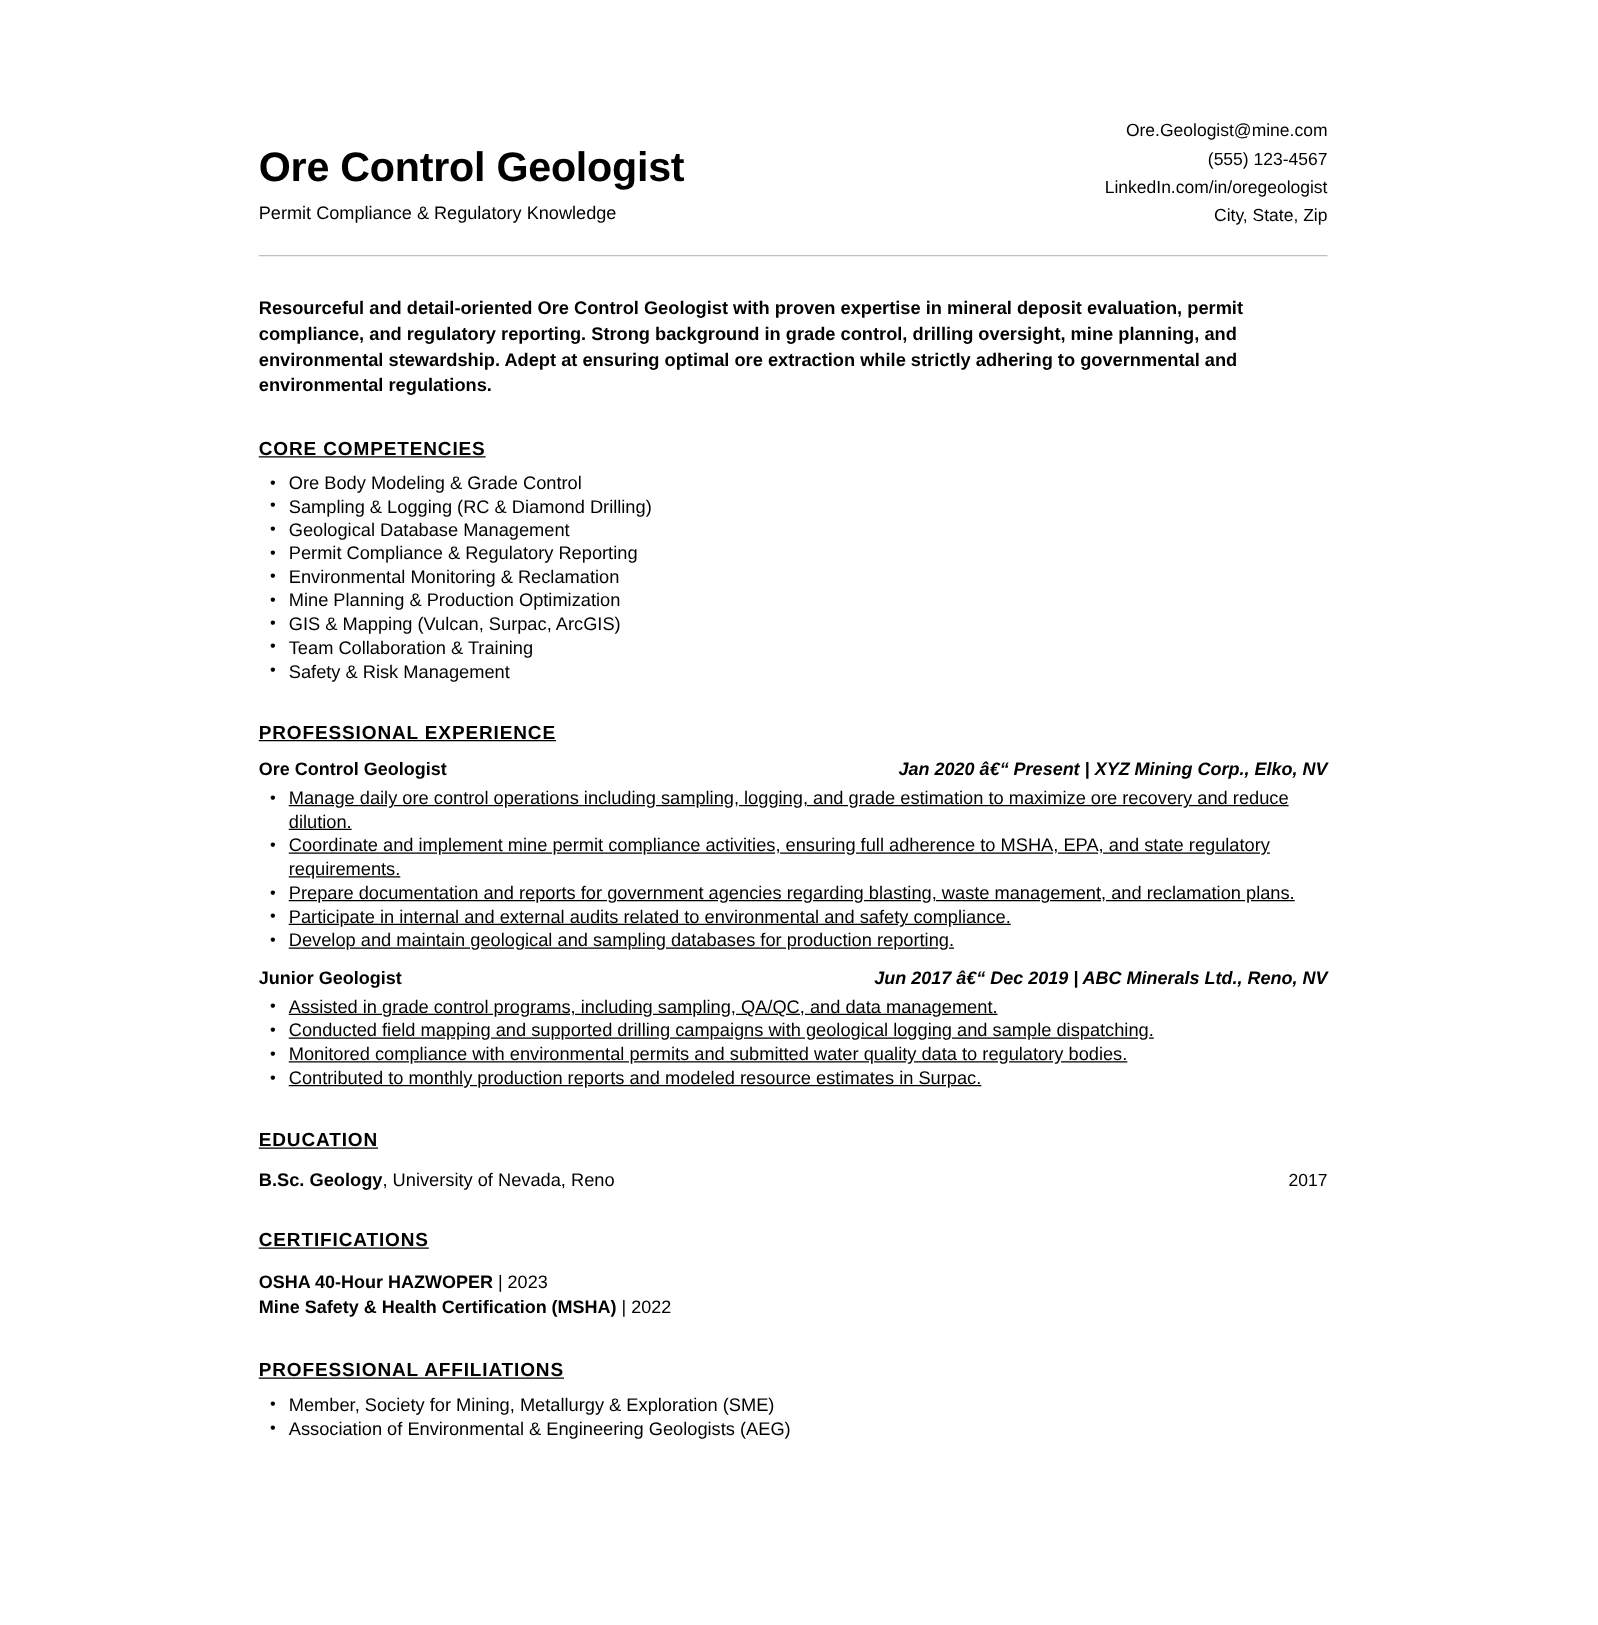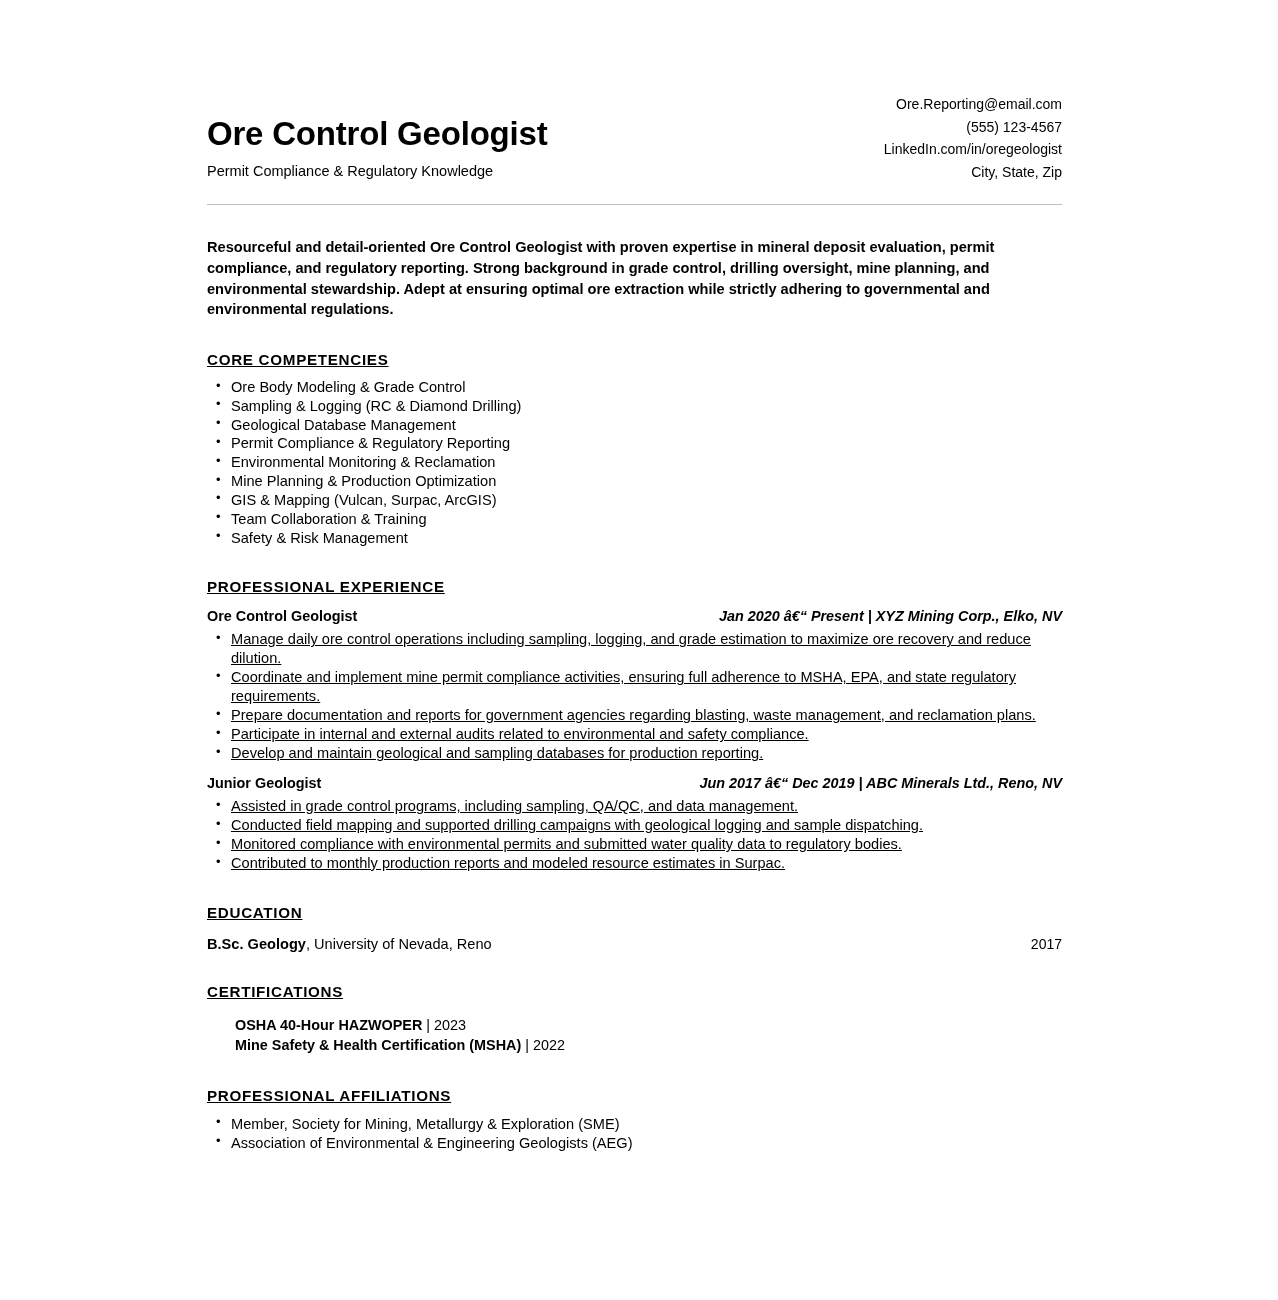--- a/index.html
+++ b/index.html
@@ -142,21 +142,21 @@
     display: flex;
     justify-content: space-between;
     align-items: baseline;
     font-size: 14.6px;
     margin-top: 15px;
   }
   .edu-degree { font-weight: bold; }
   .edu-year { font-size: 14px; }
 
   
-  .cert-list { margin-top: 15px; margin-left: 28px; }
+  .cert-list { margin-top: 15px; }
   .cert-row {
     font-size: 14.4px;
     line-height: 1.42;
   }
   .cert-name { font-weight: bold; }
   .cert-sep { font-weight: normal; }
 
   .affil .bullets { margin-top: 11px; }
 </style>
 </head>
@@ -164,21 +164,21 @@
 
 <div class="page">
   <div class="sheet">
 
     <div class="header">
       <div class="header-left">
         <h1 class="name">Ore Control Geologist</h1>
         <div class="tagline">Permit Compliance &amp; Regulatory Knowledge</div>
       </div>
       <div class="contact">
-        <div>Ore.Reporting@email.com</div>
+        <div>Ore.Geologist@mine.com</div>
         <div>(555) 123-4567</div>
         <div>LinkedIn.com/in/oregeologist</div>
         <div>City, State, Zip</div>
       </div>
     </div>
     <hr class="divider">
 
     <p class="summary">Resourceful and detail-oriented Ore Control Geologist with proven expertise in mineral deposit evaluation, permit compliance, and regulatory reporting. Strong background in grade control, drilling oversight, mine planning, and environmental stewardship. Adept at ensuring optimal ore extraction while strictly adhering to governmental and environmental regulations.</p>
 
     <div class="section">

